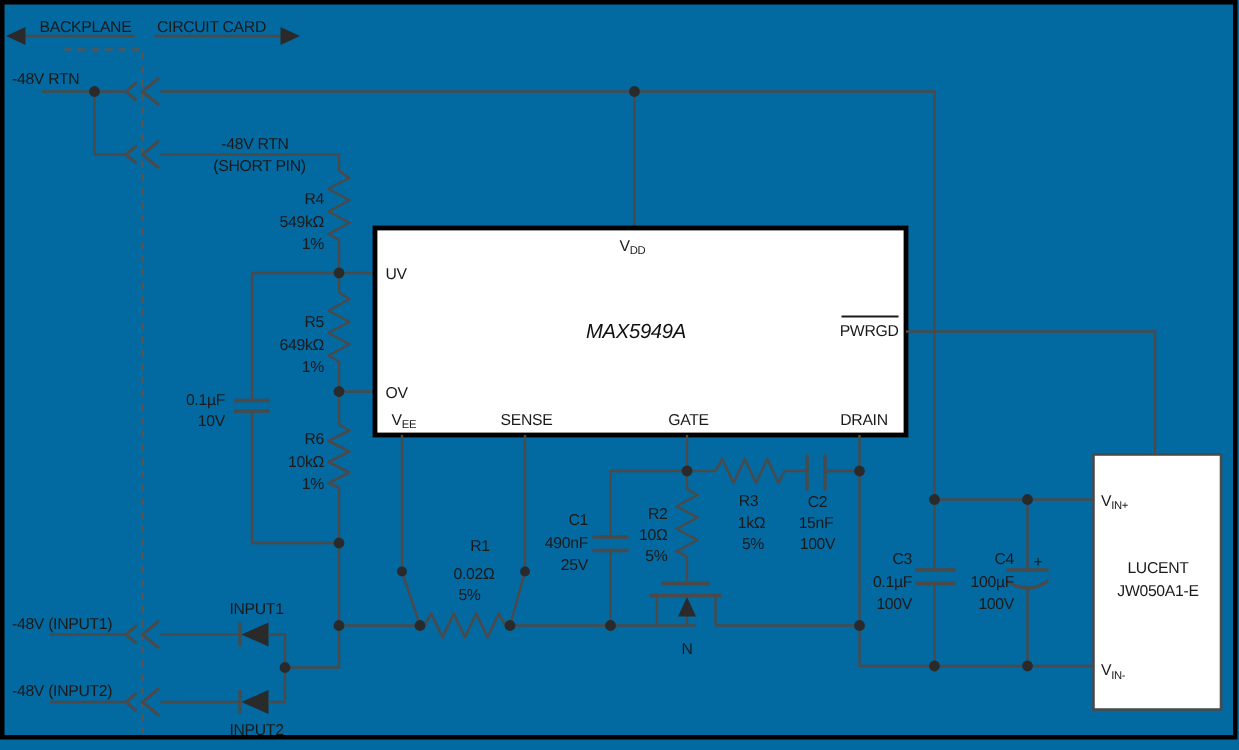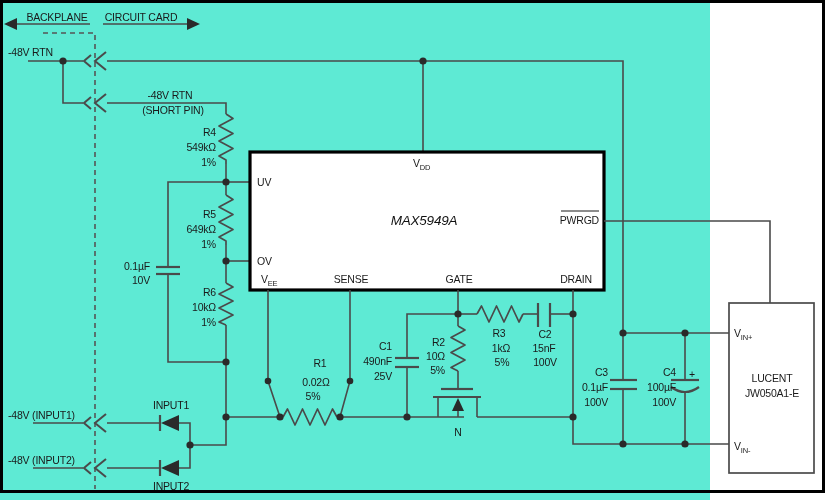--- a/index.html
+++ b/index.html
@@ -1,19 +1,19 @@
 <!DOCTYPE html>
 <html><head>
 <meta charset="utf-8">
 <style>
   html, body { margin: 0; padding: 0; background: #fff; }
   .frame {
     position: relative;
-    width: 710px; height: 500px;
-    background: #5eead4;
+    width: 826px; height: 500px;
+    background: #0369a1;
     font-family: "Liberation Sans", sans-serif;
   }
   svg { display: block; }
   .t {
     font-family: "Liberation Sans", sans-serif;
     font-size: 10.5px;
     letter-spacing: -0.2px;
     fill: #1a1a1a;
   }
   .tc { text-anchor: middle; }

